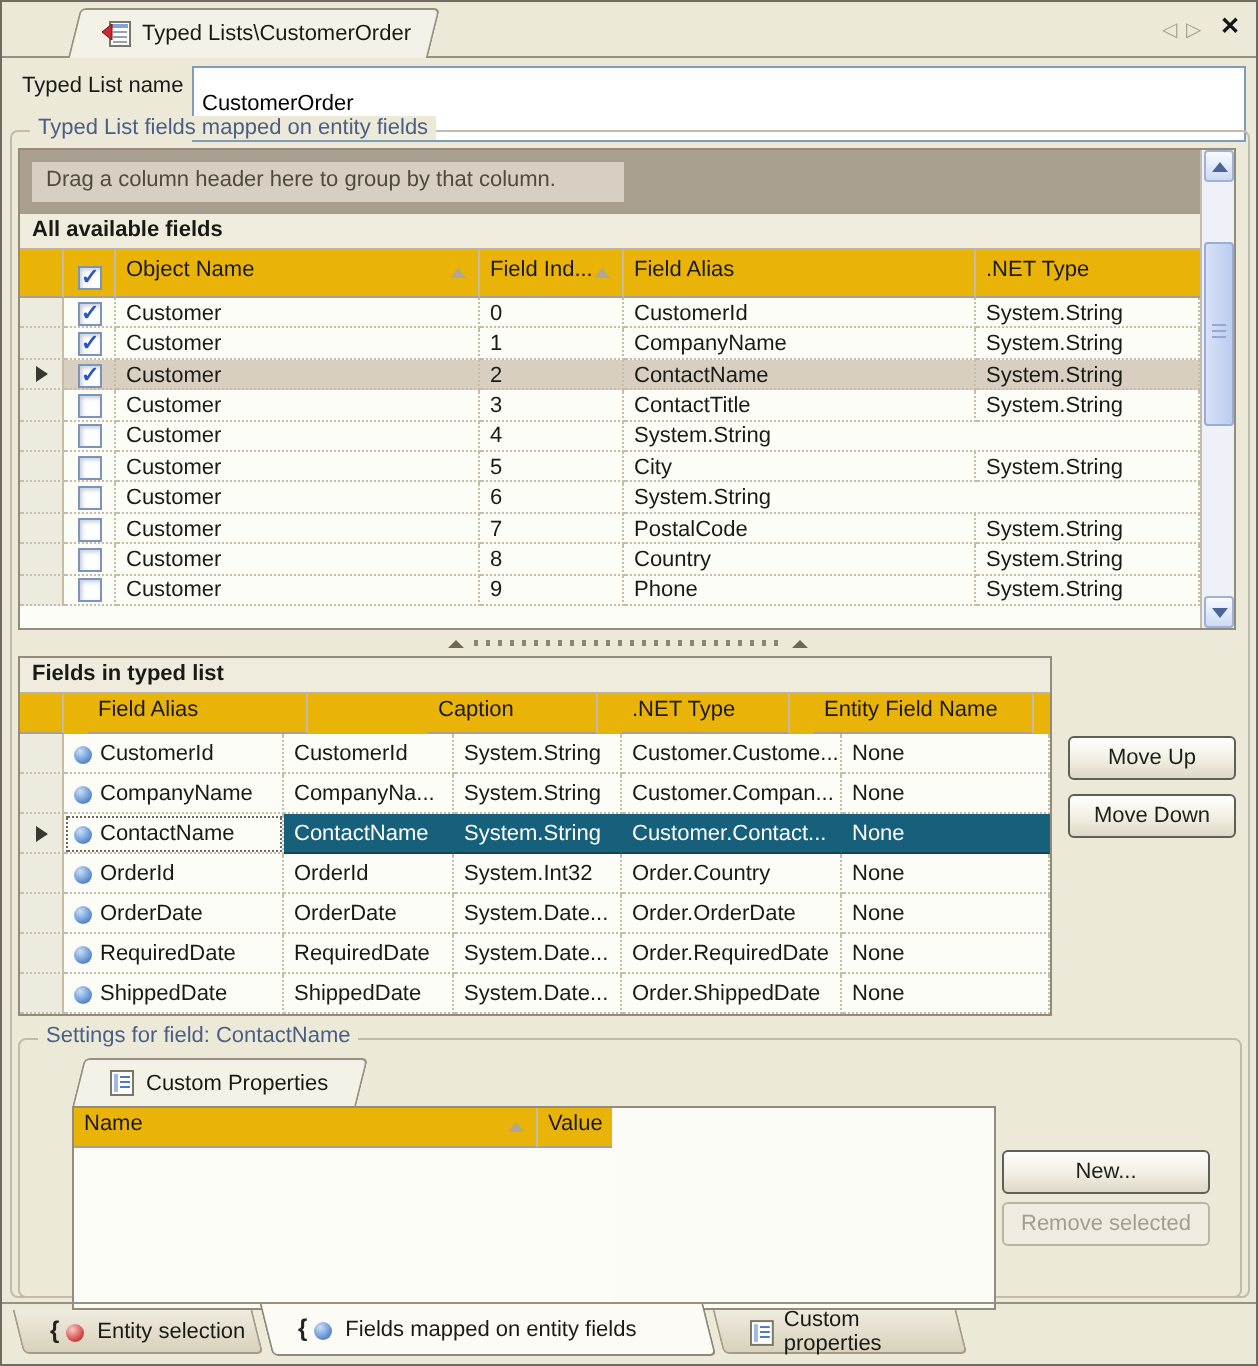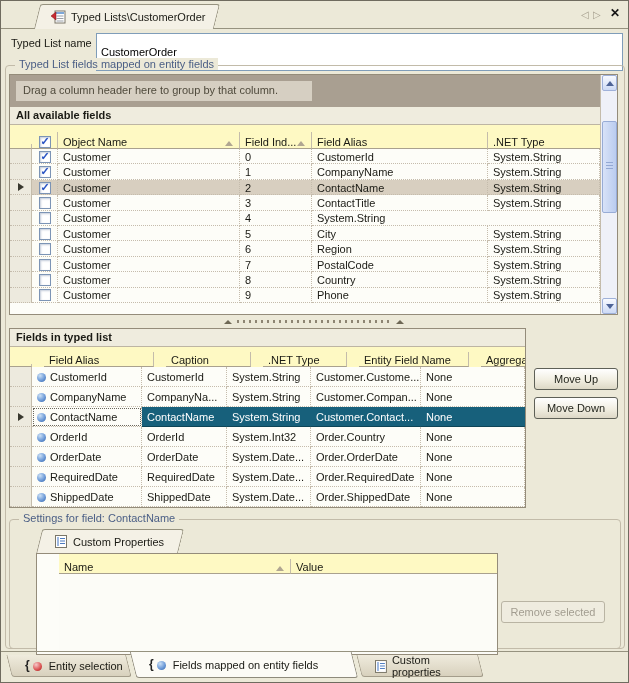--- a/index.html
+++ b/index.html
@@ -26,21 +26,21 @@
                 padding:0 4px; }
 
   
   .groupbox { position:absolute; border:1px solid #C2BBA9; border-radius:4px; }
   .gb-title { position:absolute; background:#ECE9D8; padding:0 4px; color:#4A5E85; white-space:nowrap; }
 
   
   .grid { position:absolute; background:#FDFDF8; border:1px solid #948C7A; overflow:hidden; }
   .gcaption { background:#EFECDE; border-bottom:1px solid #BDB5A3; font-weight:bold;
               padding:2px 0 0 6px; height:18px; }
-  .ghead { display:flex; background:#fef9c3;align-items:flex-end; }
+  .ghead { display:flex; background:#eab308; }
   .ghead .hcell { position:relative; border-right:1px solid #C4BCAB; border-bottom:1px solid #A9A18E;
               padding:4px 5px 0 5px; white-space:nowrap; overflow:hidden; }
   .sort-asc { position:absolute; right:6px; top:9px; width:0; height:0;
               border-left:4px solid transparent; border-right:4px solid transparent;
               border-bottom:5px solid #B0A692; }
   .cell { border-right:1px dotted #C5BCAC; border-bottom:1px dotted #C5BCAC;
           padding:1px 5px 0 5px; white-space:nowrap; overflow:hidden; }
   .cell.ind { background:#EDEADE; border-right:1px solid #C4BCAB; padding:0;
           display:flex; align-items:center; justify-content:center; }
   .rowptr { width:0; height:0; border-top:4px solid transparent; border-bottom:4px solid transparent;
@@ -104,21 +104,21 @@
   .xpbtn { position:absolute; height:22px; border:1px solid #5E6057; border-radius:3px;
         background:linear-gradient(180deg,#FFFFFF,#F1EEE1 55%,#DDD8C6); font:11px "Liberation Sans",sans-serif;
         color:#1E2018; text-align:center; padding-top:4px; cursor:default; }
   .xpbtn.disabled { border-color:#B9B4A3; color:#A29D90; background:#EFECDF; }
 
   
   .ptab { position:absolute; left:38px; top:528px; width:142px; height:25px; }
   .ptab::before { content:""; position:absolute; inset:0; background:#F4F1E6;
         border:1px solid #96927F; border-bottom:none; border-radius:3px 3px 0 0; transform:skewX(-14deg); }
   .ptab .tab-inner { position:relative; display:flex; align-items:center; gap:6px; height:100%; padding-left:16px; }
-  #grid3 { left:35px; top:552px; width:462px; height:102px; display:flex; flex-direction:column;padding-left:22px; }
+  #grid3 { left:35px; top:552px; width:462px; height:102px; display:flex; flex-direction:row; }
   .c-name { width:232px; flex:none; } .c-val { flex:1; }
   .g3body { flex:1; background:#FCFCF7; }
 
   
   .bottom-strip { position:absolute; left:0; top:650px; width:627px; height:31px; border-top:1px solid #96927F; }
   .btab { position:absolute; height:22px; top:3px; }
   .btab::before { content:""; position:absolute; inset:0; transform:skewX(14deg);
         background:linear-gradient(180deg,#EFEBDD,#D8D1BD); border:1px solid #A49D8B; border-top:none;
         border-radius:0 0 3px 3px; }
   .btab.active { top:0; height:26px; }
@@ -240,21 +240,20 @@
           <div class="cell c-fld">City</div>
           <div class="cell c-typ">System.String</div>
         </div>
         <div class="g1row">
           <div class="cell ind c-ind1"></div>
           <div class="cell c-ck">
             <div class="cb"></div>
           </div>
           <div class="cell c-obj">Customer</div>
           <div class="cell c-idx">6</div>
-          <div class="cell c-fld">Region</div>
           <div class="cell c-typ">System.String</div>
         </div>
         <div class="g1row">
           <div class="cell ind c-ind1"></div>
           <div class="cell c-ck">
             <div class="cb"></div>
           </div>
           <div class="cell c-obj">Customer</div>
           <div class="cell c-idx">7</div>
           <div class="cell c-fld">PostalCode</div>
@@ -298,21 +297,21 @@
       <span class="split-dots"></span>
       <span class="tri-up-s"></span>
     </div>
   </div>
 
   <div class="grid" id="grid2">
     <div class="gcaption">Fields in typed list</div>
     <div class="ghead" style="height:20px;gap:12px;">
       <div class="hcell c-ind2" style="padding-top:2px;"></div>
       <div class="hcell c-alias" style="padding-top:2px;">Field Alias</div>
-      <div class="hcell c-cap" style="padding-top:2px;">Caption</div>
+      <div class="hcell c-cap" style="padding-top:2px;margin-left:48px;">Caption</div>
       <div class="hcell c-net" style="padding-top:2px;">.NET Type</div>
       <div class="hcell c-ent" style="padding-top:2px;">Entity Field Name</div>
       <div class="hcell c-agg" style="padding-top:2px; border-right:none;">Aggregate  Functi...</div>
     </div>
     <div class="g2rows">
         <div class="g2row">
           <div class="cell ind c-ind2"></div>
           <div class="cell c-alias">
             <div class="sphere"></div>
             <span>CustomerId</span>
@@ -415,20 +414,21 @@
   <div class="grid" id="grid3">
     <div class="ghead" style="height:20px;">
       <div class="hcell c-name" style="padding-top:2px;">
         <span>Name</span><span class="sort-asc" style="top:7px;"></span>
       </div>
       <div class="hcell c-val" style="padding-top:2px; border-right:none;">Value</div>
     </div>
     <div class="g3body"></div>
   </div>
 
+  <div class="xpbtn" style="left:500px; top:574px; width:104px;">New...</div>
   <div class="xpbtn disabled" style="left:500px; top:600px; width:104px;">Remove selected</div>
 
   <div class="bottom-strip">
     <div class="btab" style="left:8px; width:120px;">
       <div class="tab-inner">
         <span class="brace">{</span>
         <span class="sphere red brace-ball"></span>
         <span>Entity selection</span>
       </div>
     </div>

